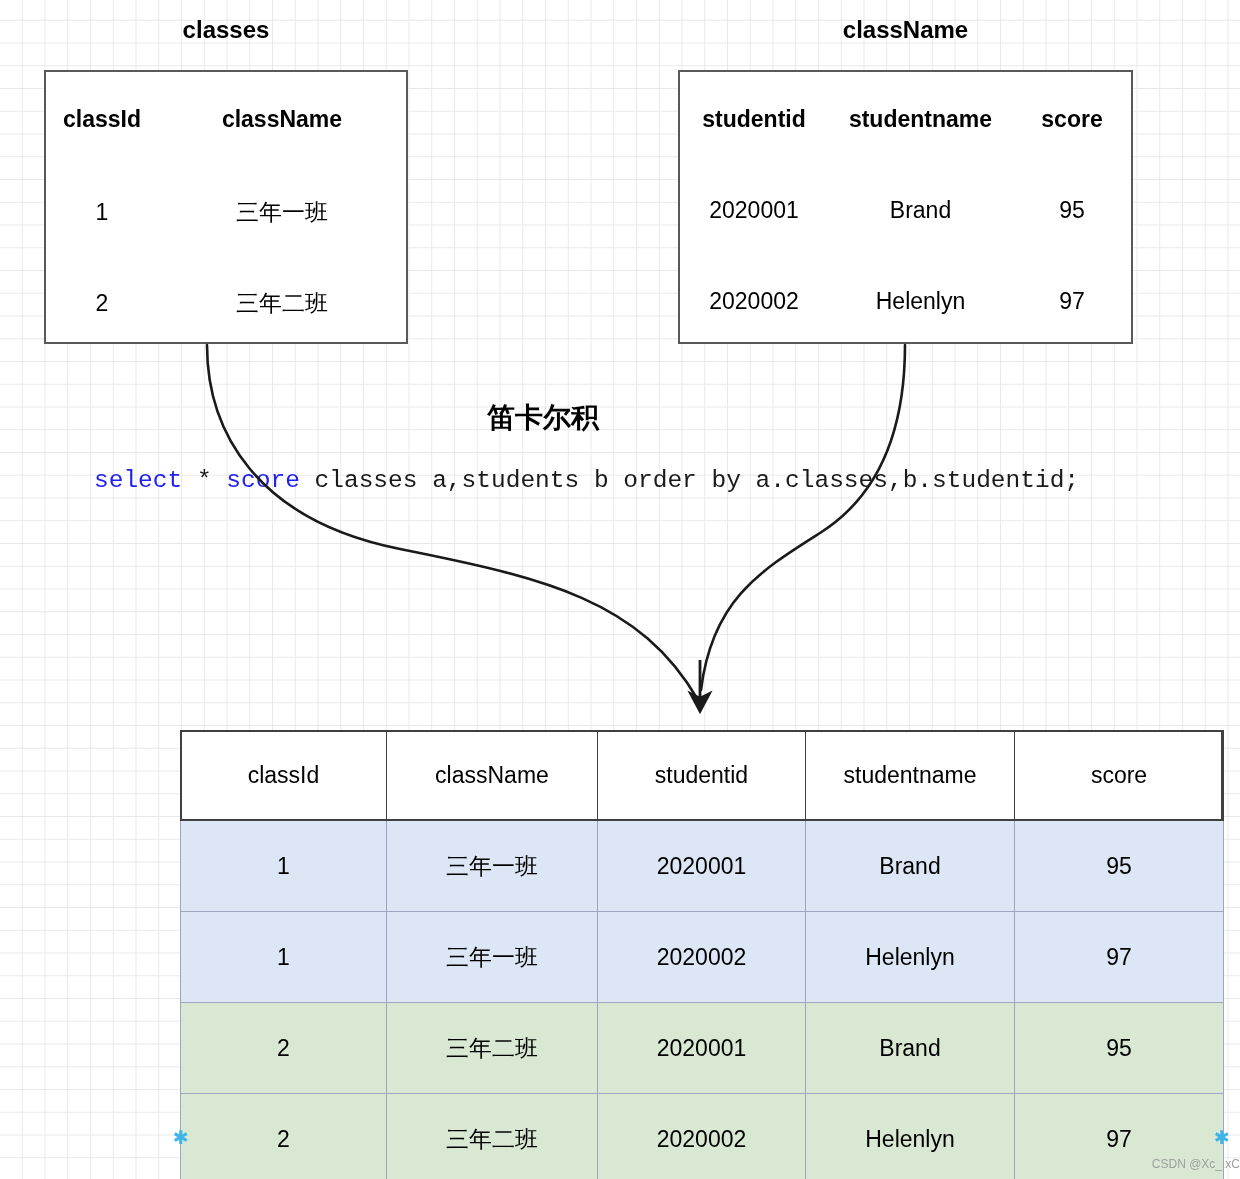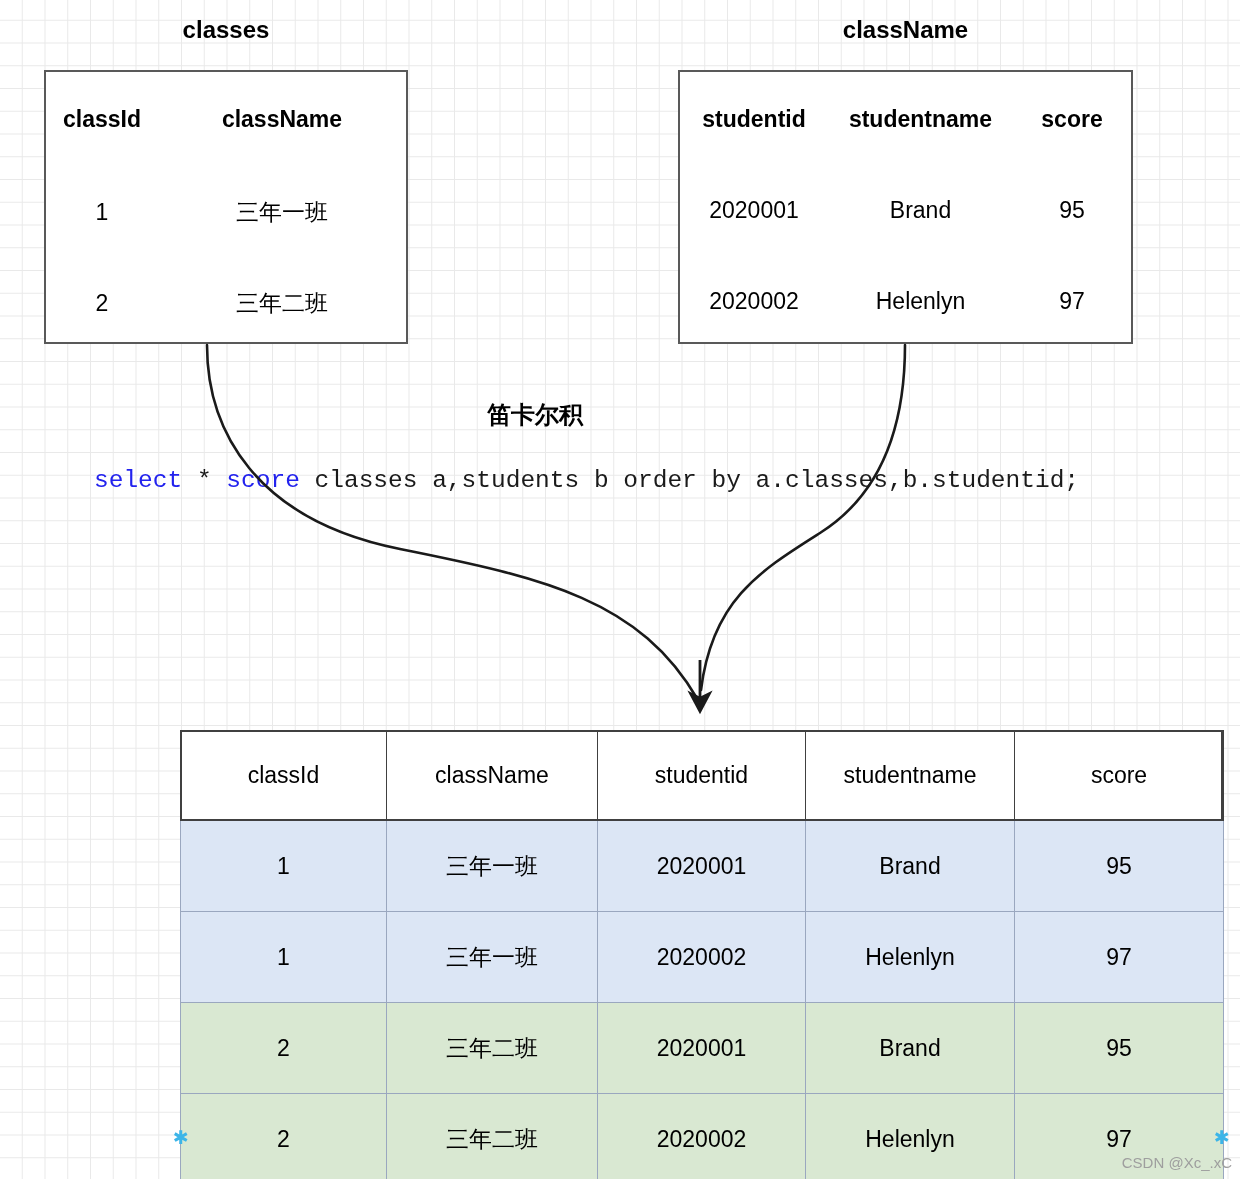--- a/index.html
+++ b/index.html
@@ -54,21 +54,21 @@
     text-align: center;
     white-space: nowrap;
   }
   .src-head {
     font-weight: bold;
   }
 
   
   .cjk-label {
     position: absolute;
-    font-size: 24px;
+    font-size: 28px;
     font-weight: bold;
     color: #000000;
     white-space: nowrap;
   }
   .sql-line {
     position: absolute;
     font-family: "Liberation Mono", monospace;
     font-size: 24.5px;
     color: #1a1a1a;
     white-space: pre;
@@ -132,23 +132,23 @@
     position: absolute;
     color: #3cb5e8;
     font-size: 19px;
     line-height: 1;
     font-family: "DejaVu Sans", sans-serif;
     user-select: none;
   }
 
   .watermark {
     position: absolute;
-    right: 8px;
+    right: 0;
     bottom: 8px;
-    font-size: 15px;
+    font-size: 12px;
     color: #9e9e9e;
     white-space: nowrap;
     font-family: "Liberation Sans", sans-serif;
   }
 </style>
 </head>
 <body>
 
 <div id="canvas">
 

